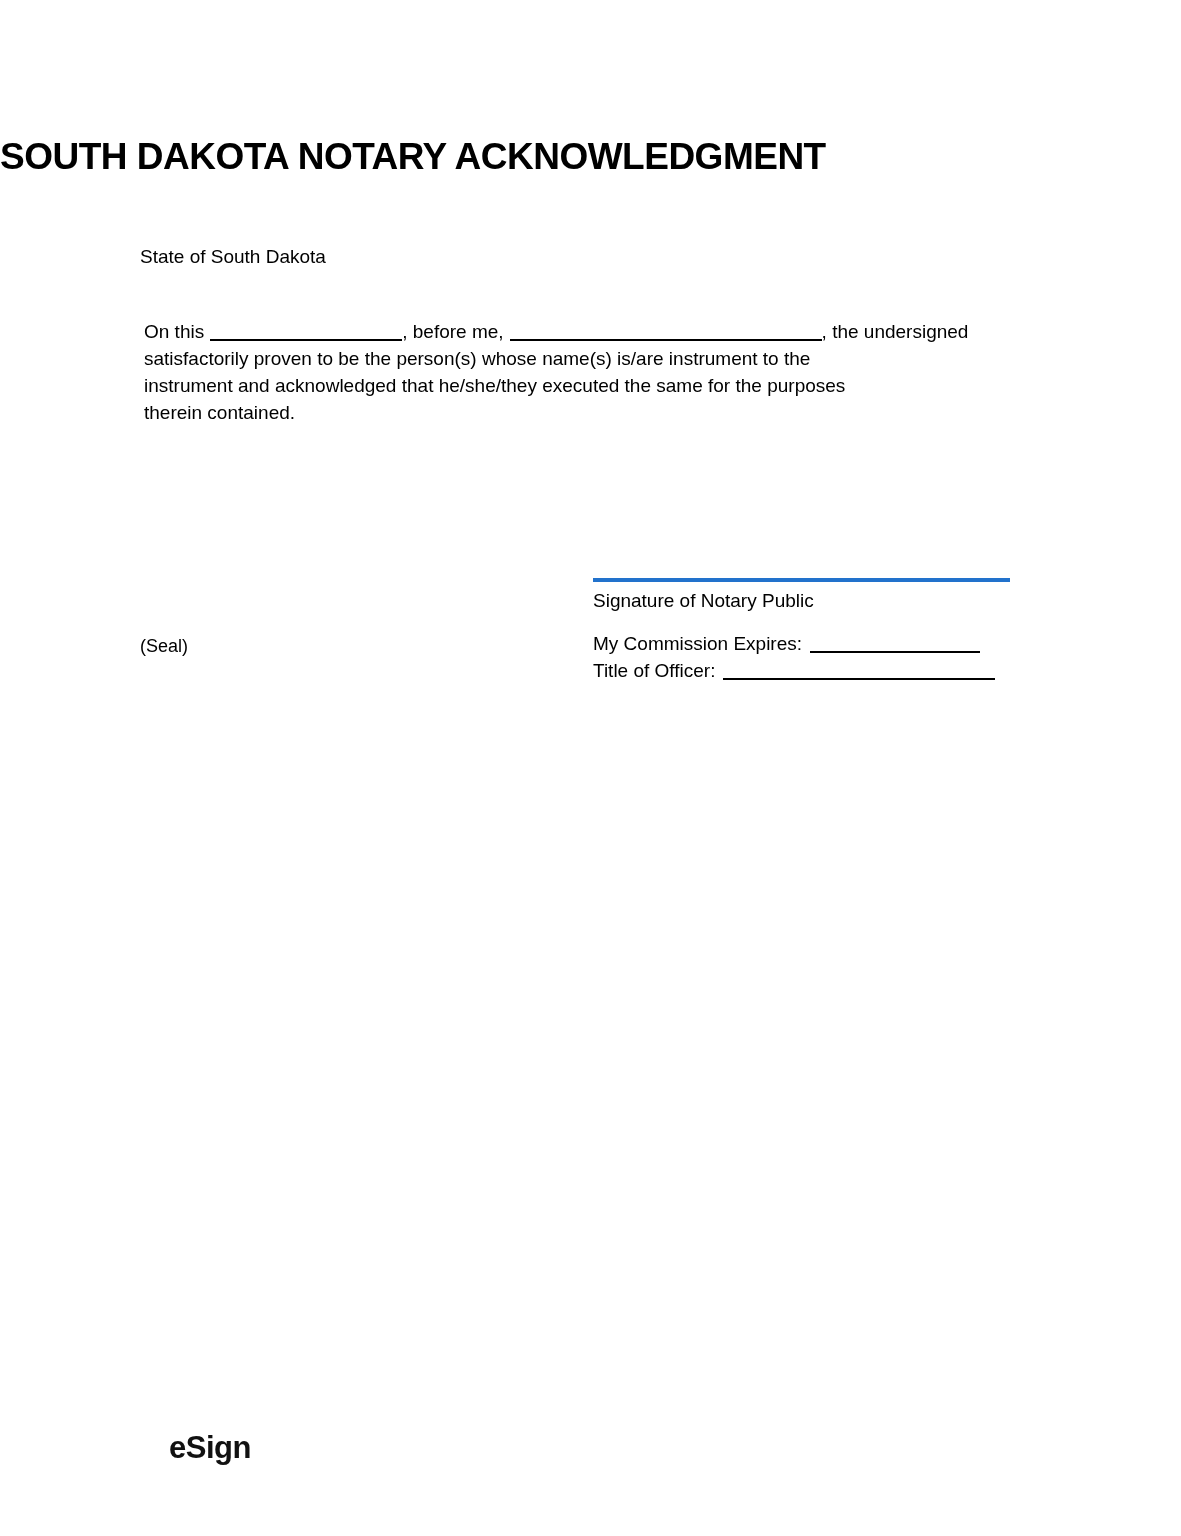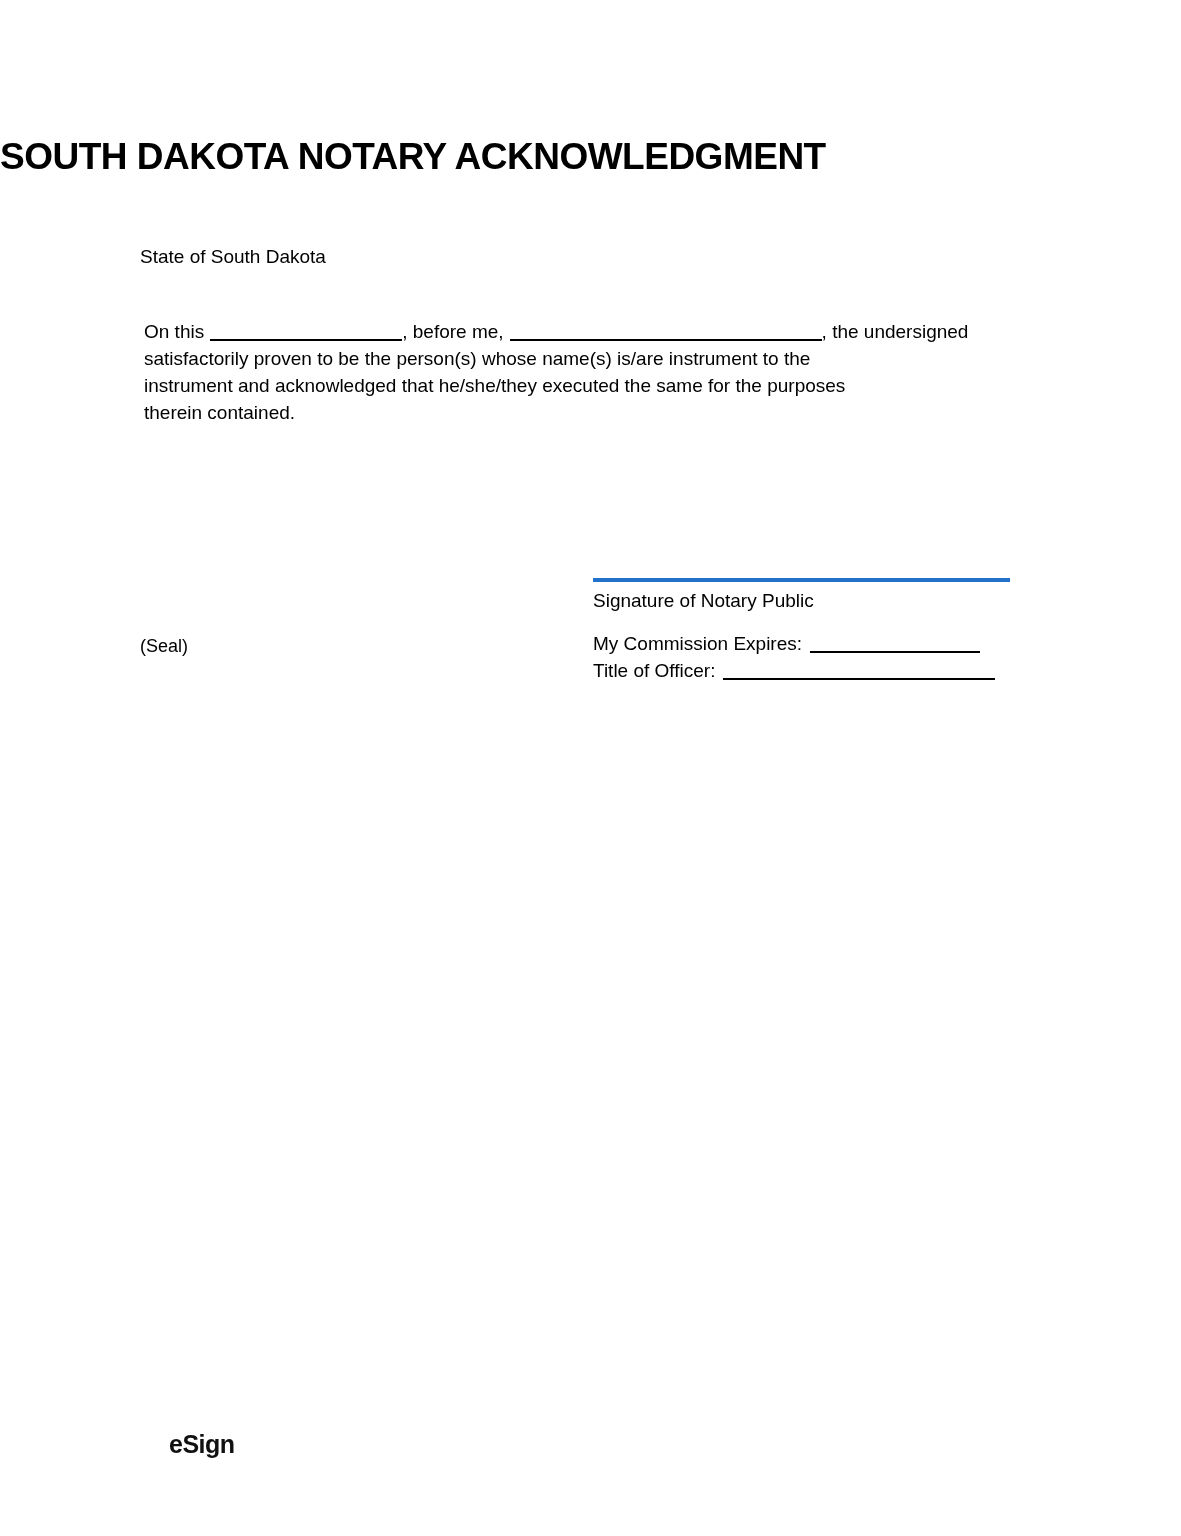--- a/index.html
+++ b/index.html
@@ -41,21 +41,21 @@
     margin-bottom: 7px;
   }
   .sig-caption { font-size: 19px; line-height: 24px; margin-bottom: 17px; }
   .seal { position: absolute; left: 140px; top: 589px; font-size: 18px; margin-top: 47px; }
   .witness { position: absolute; left: 140px; top: 477px; }
   .state-block { position: absolute; left: 140px; top: 243px; }
   .para { position: absolute; left: 144px; top: 318px; width: 900px; }
   .footer-brand {
     position: absolute;
     left: 169px; top: 1430px;
-    font-size: 25px;
+    font-size: 31px;
     font-weight: 800;
     letter-spacing: -0.5px;
     color: #111111;
   }
 </style>
 </head>
 <body>
 
 <div class="page">
 

